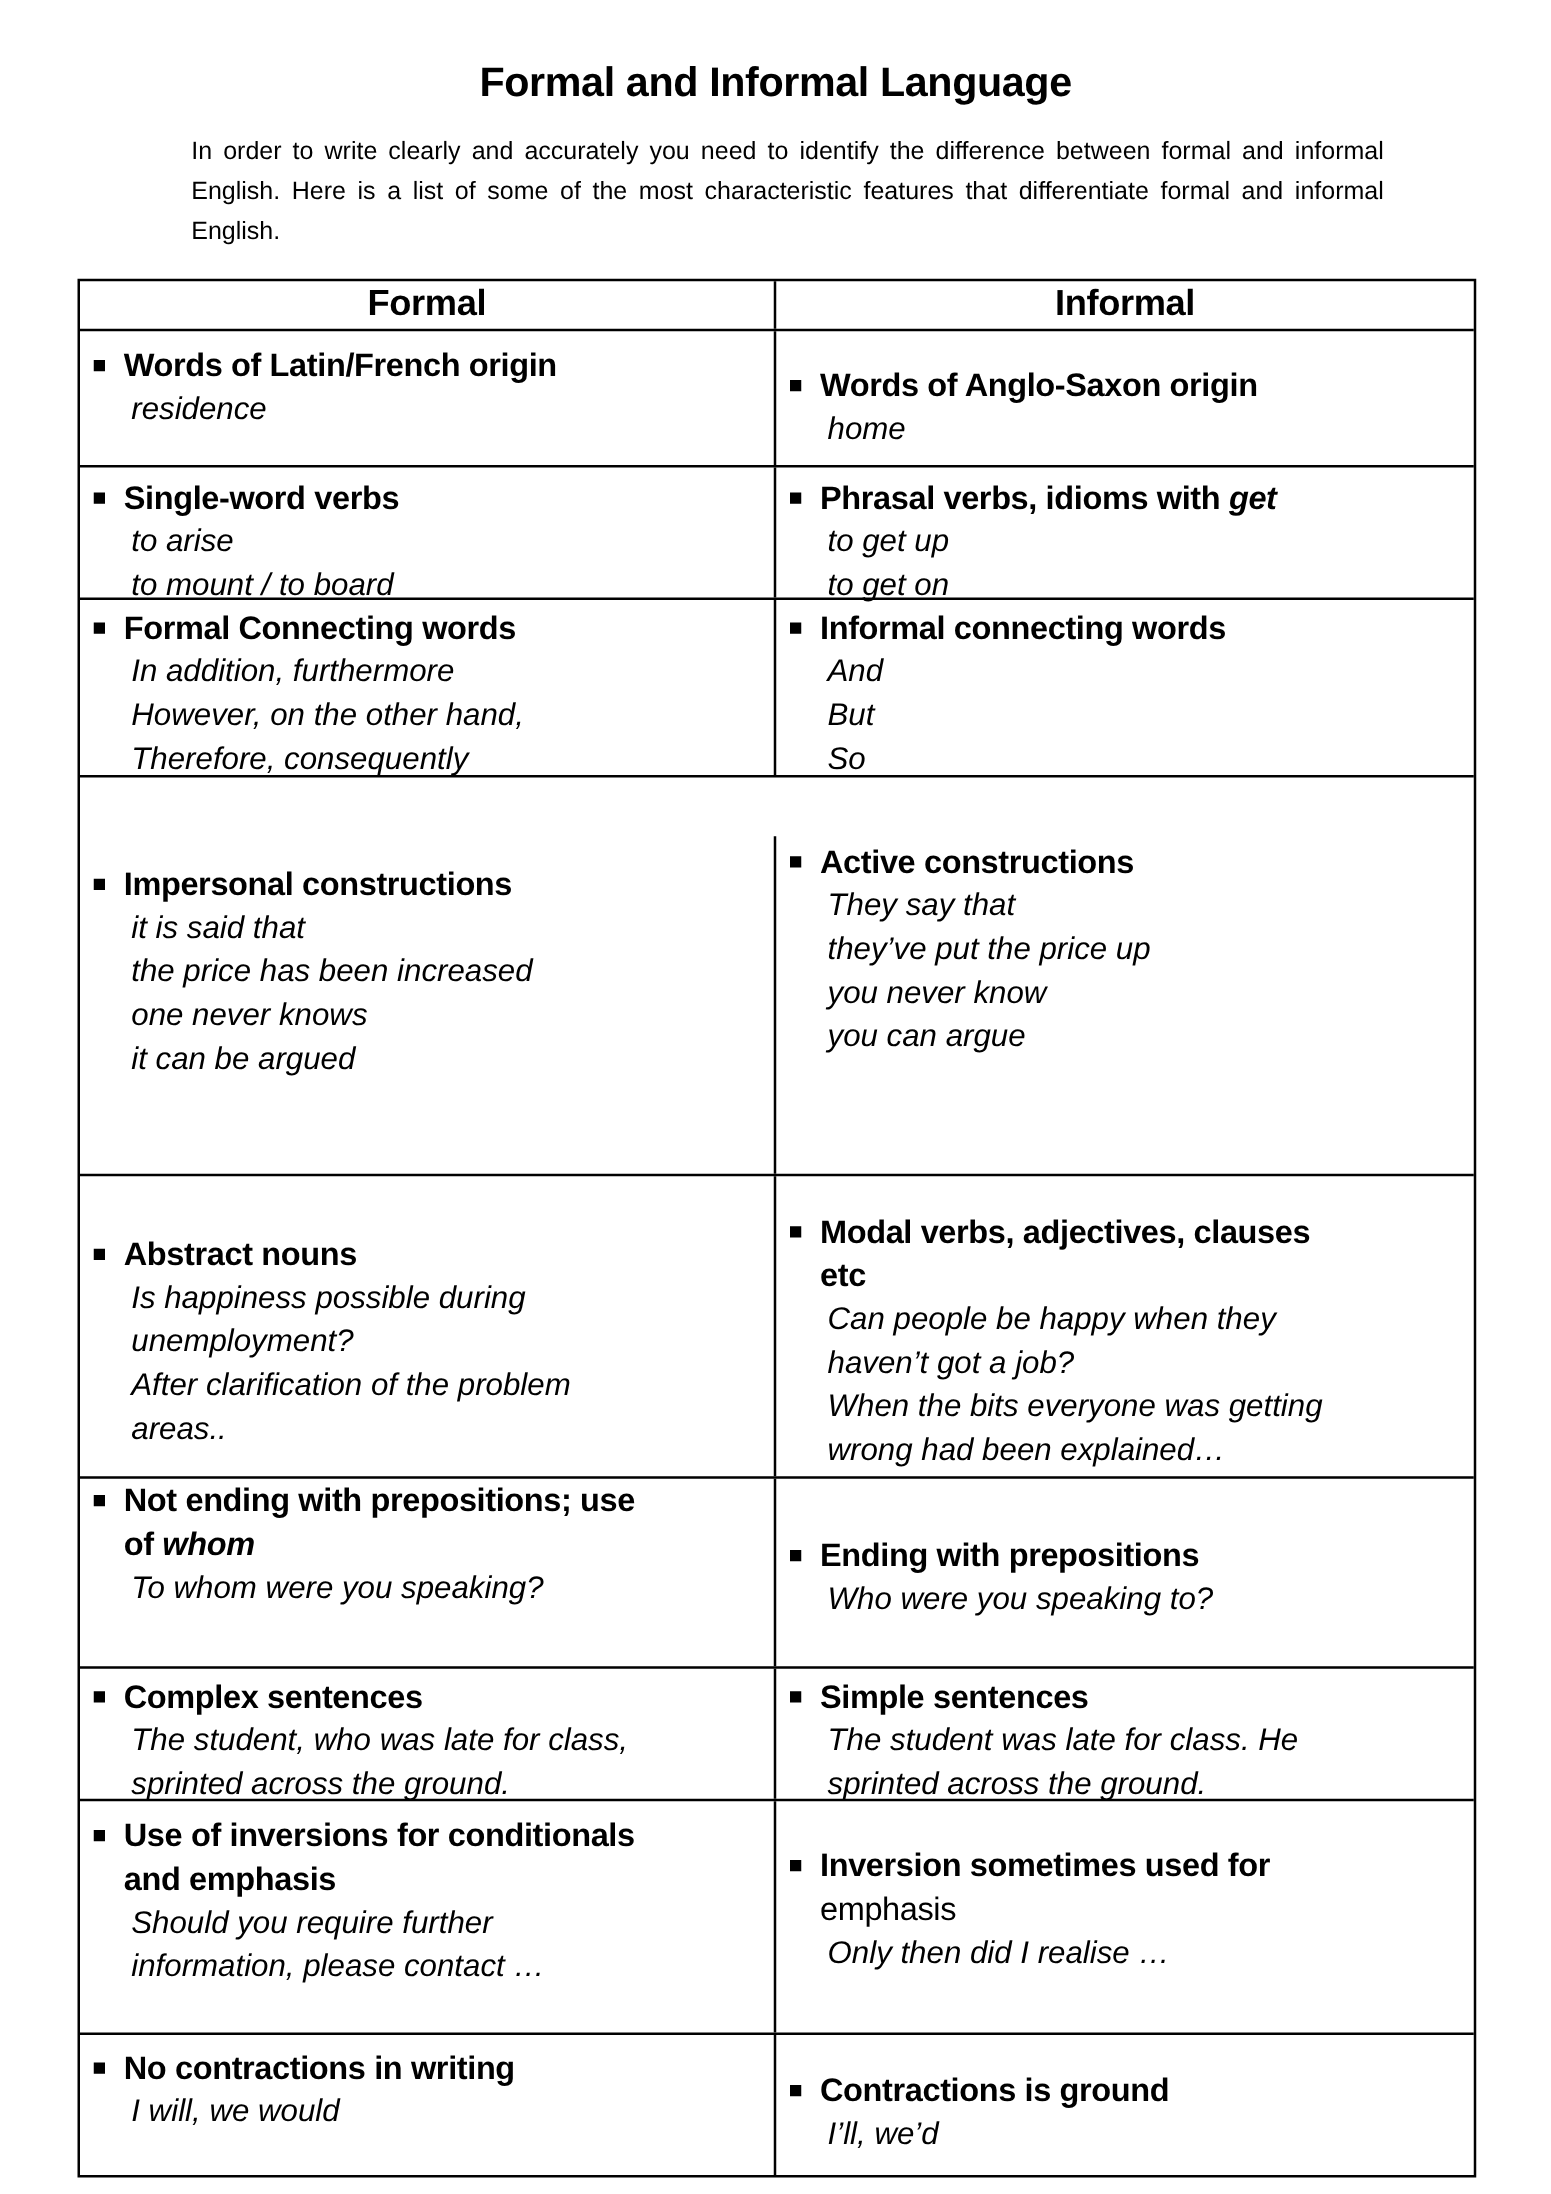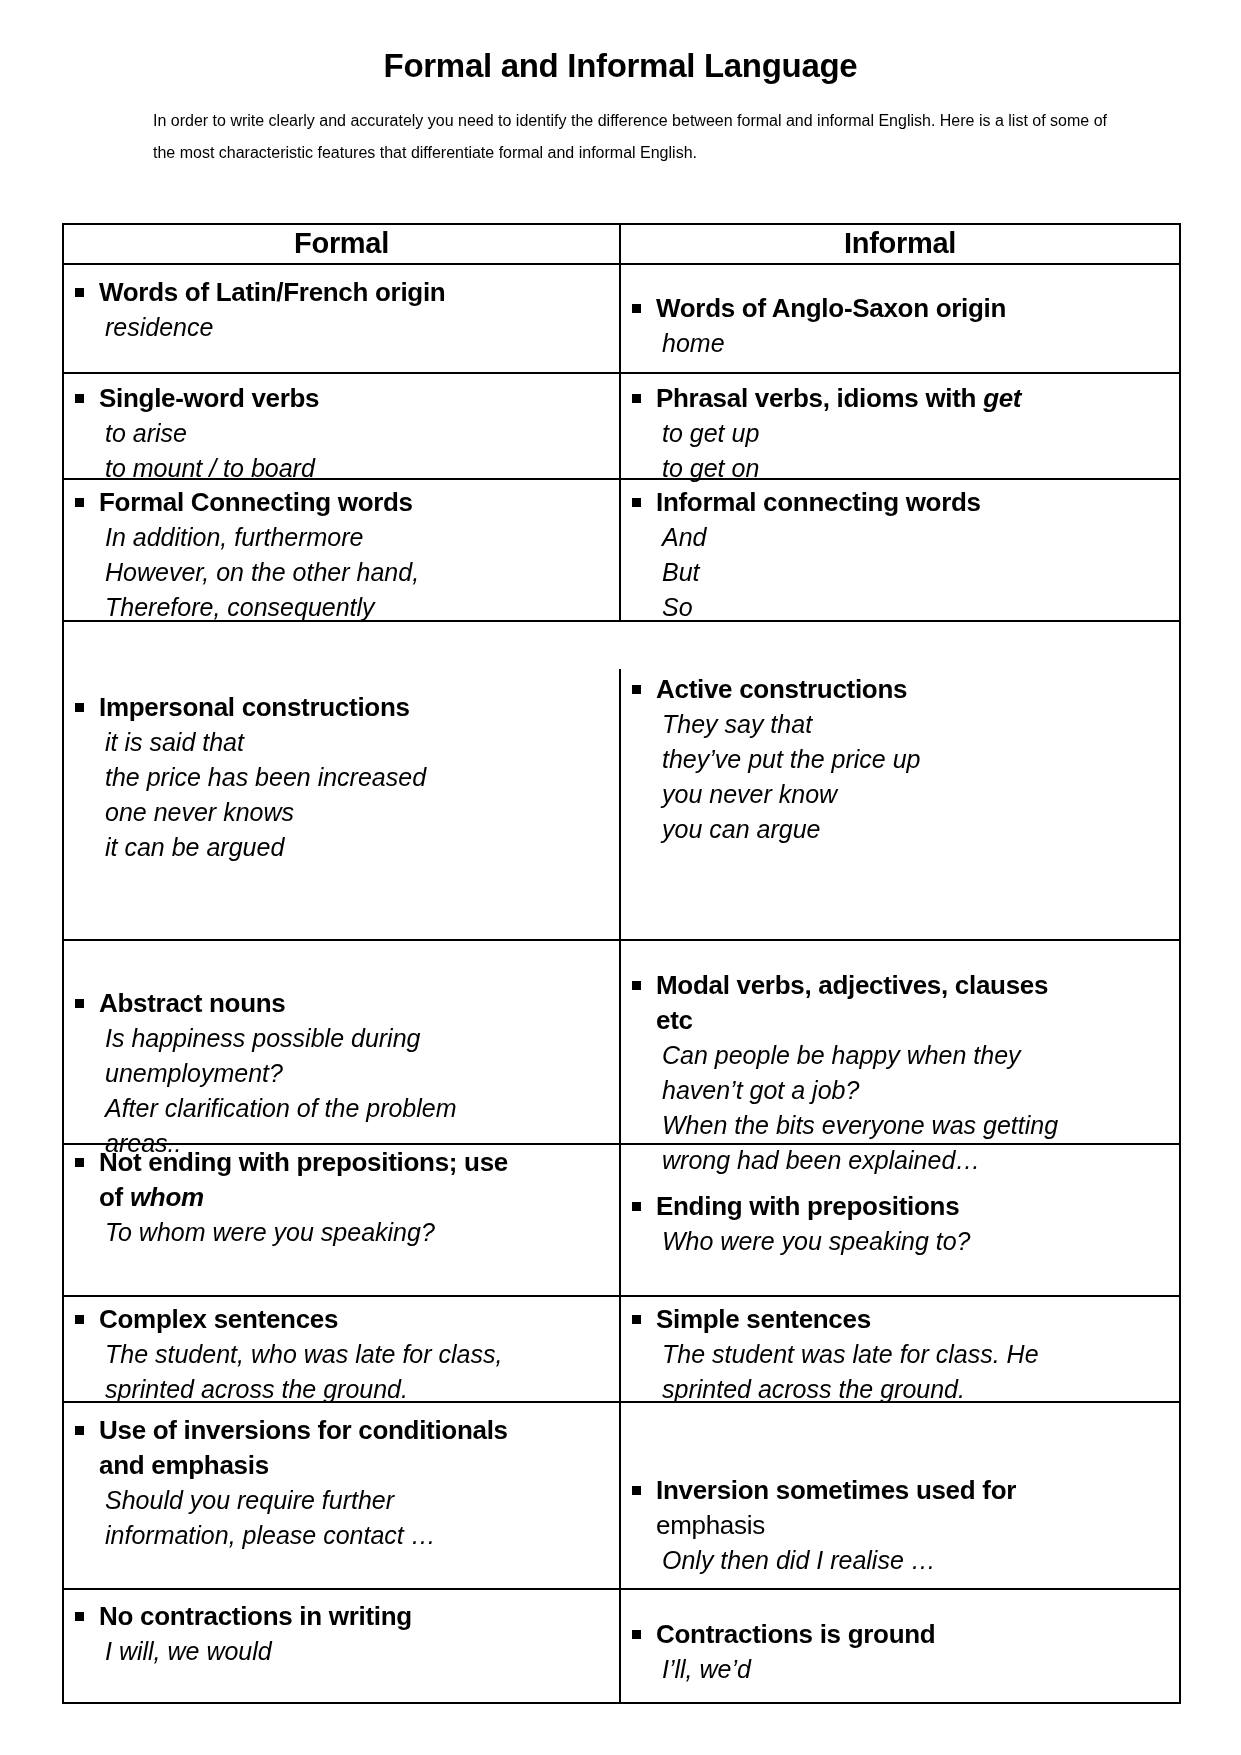--- a/index.html
+++ b/index.html
@@ -23,21 +23,21 @@
     font-size: 33px;
     font-weight: bold;
     letter-spacing: -0.3px;
   }
 
   .intro {
     position: absolute;
     top: 105px;
     left: 153px;
     width: 954px;
-    font-size: 16px;
+    font-size: 20px;
     line-height: 32px;
     text-align: justify;
   }
 
   .ctable {
     position: absolute;
     top: 223px;
     left: 62px;
     width: 1119px;
     border: 2px solid #000;
@@ -64,35 +64,35 @@
 
   .cell { padding-left: 11px; padding-right: 10px; }
   .fcell { width: 557px; border-right: 2px solid #000; }
   .icell { flex: 1; }
 
   
   .r1 { height: 109px; }
   .r2 { height: 106px; }
   .r3 { height: 142px; }
   .r4 { height: 272px; margin-top: 47px; }
-  .r5 { height: 204px; }
+  .r5 { height: 242px; }
   .r6 { height: 152px; }
   .r7 { height: 106px; }
   .r8 { height: 187px; justify-content: center; }
   .r9 { height: 112px; }
 
   
   .r1 .fcell { padding-top: 10px; }  .r1 .icell { padding-top: 26px; }
   .r2 .fcell { padding-top: 7px; }   .r2 .icell { padding-top: 7px; }
   .r3 .fcell { padding-top: 5px; }   .r3 .icell { padding-top: 5px; }
   .r4 .fcell { padding-top: 21px; }  .r4 .icell { padding-top: 3px; }
   .r5 .fcell { padding-top: 45px; }  .r5 .icell { padding-top: 27px; }
   .r6 .fcell { }  .r6 .icell { padding-top: 44px; }
   .r7 .fcell { padding-top: 5px; }   .r7 .icell { padding-top: 5px; }
-  .r8 .fcell { padding-top: 10px; }  .r8 .icell { padding-top: 70px; }
+  .r8 .fcell { padding-top: 10px; }  .r8 .icell { padding-top: 34px; }
   .r9 .fcell { padding-top: 9px; }   .r9 .icell { padding-top: 27px; }
 
   .item { display: flex; align-items: flex-start; }
   .bullet {
     flex: 0 0 9px;
     width: 9px;
     height: 9px;
     background: #000;
     margin-top: 13px;
     margin-right: 15px;

